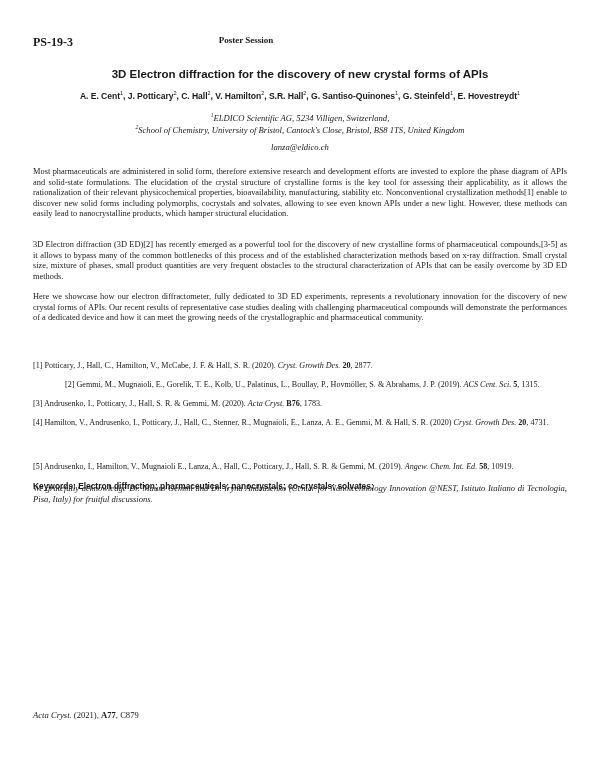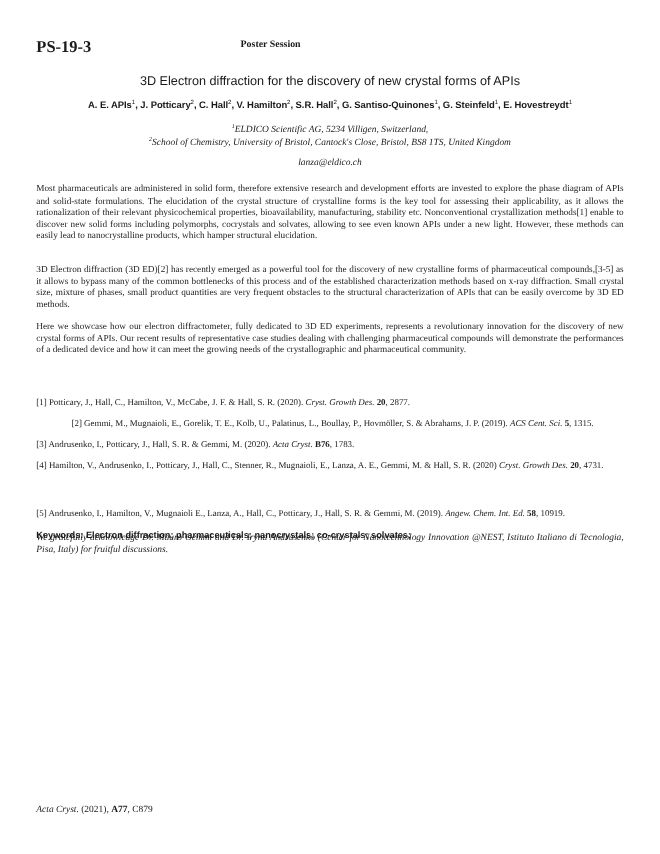--- a/index.html
+++ b/index.html
@@ -1,22 +1,22 @@
 <!DOCTYPE html>
 <html><head>
 <meta charset="utf-8">
 <style>
   html, body { margin: 0; padding: 0; background: #ffffff; }
   body { width: 600px; height: 776px; position: relative; overflow: hidden; color: #1a1a1a; }
   .serif { font-family: "Liberation Serif", "DejaVu Serif", serif; }
   .sans { font-family: "Liberation Sans", "DejaVu Sans", sans-serif; }
   .abs { position: absolute; }
-  #session-code { left: 33px; top: 35px; font-size: 15px; font-weight: bold; }
+  #session-code { left: 33px; top: 35px; font-size: 12px; font-weight: bold; }
   #session-type { left: 0; width: 492px; top: 35px; text-align: center; font-size: 9px; font-weight: bold; }
-  #title { left: 0; width: 600px; top: 68px; text-align: center; font-size: 11.5px; font-weight: normal; }
+  #title { left: 0; width: 600px; top: 68px; text-align: center; font-size: 11.5px; font-weight: bold; }
   #authors { left: 0; width: 600px; top: 90px; text-align: center; font-size: 8.6px; font-weight: bold; letter-spacing: -0.05px; }
   #authors sup { font-size: 5.5px; font-weight: normal; }
   .aff { left: 0; width: 600px; text-align: center; font-size: 8.6px; font-style: italic; }
   .aff sup { font-size: 5.5px; }
   #aff1 { top: 112px; }
   #aff2 { top: 124px; }
   #email { left: 0; width: 600px; top: 142px; text-align: center; font-size: 8.6px; font-style: italic; }
   .para { left: 33px; width: 534px; font-size: 8.4px; line-height: 10.6px; text-align: justify; }
   #p1 { top: 167px; }
   #p2 { top: 240px; }
@@ -24,32 +24,32 @@
   .ref { left: 33px; width: 534px; font-size: 8.1px; line-height: 10.6px; }
   #r1 { top: 361px; }
   #r2 { top: 380px; padding-left: 32px; }
   #r3 { top: 399px; }
   #r4 { top: 418px; }
   #r5 { top: 462px; }
   .ital { font-style: italic; margin-top: 12px; }
   .bold { font-weight: bold; }
   #keywords { left: 33px; top: 465px; font-size: 8.4px; font-weight: bold; margin-top: 16px; }
   #ack { left: 33px; width: 534px; top: 483px; font-size: 8.6px; line-height: 11px; font-style: italic; text-align: justify; }
-  #footer { left: 33px; top: 730px; font-size: 8.6px; }
+  #footer { left: 33px; top: 710px; font-size: 8.6px; }
 </style>
 </head>
 <body>
 
 <div class="abs serif" id="session-code">PS-19-3</div>
 <div class="abs serif" id="session-type">Poster Session</div>
 
 <div class="abs sans" id="title">3D Electron diffraction for the discovery of new crystal forms of APIs</div>
 
 <div class="abs sans" id="authors">
-  <span><span>A. E. APIs</span><sup>1</sup></span>,
+  <span><span>A. E. Cent</span><sup>1</sup></span>,
   <span><span>J. Potticary</span><sup>2</sup></span>,
   <span><span>C. Hall</span><sup>2</sup></span>,
   <span><span>V. Hamilton</span><sup>2</sup></span>,
   <span><span>S.R. Hall</span><sup>2</sup></span>,
   <span><span>G. Santiso-Quinones</span><sup>1</sup></span>,
   <span><span>G. Steinfeld</span><sup>1</sup></span>,
   <span><span>E. Hovestreydt</span><sup>1</sup></span>
 </div>
 
 <div class="abs serif aff" id="aff1"><sup>1</sup><span>ELDICO Scientific AG, 5234 Villigen, Switzerland,</span></div>

